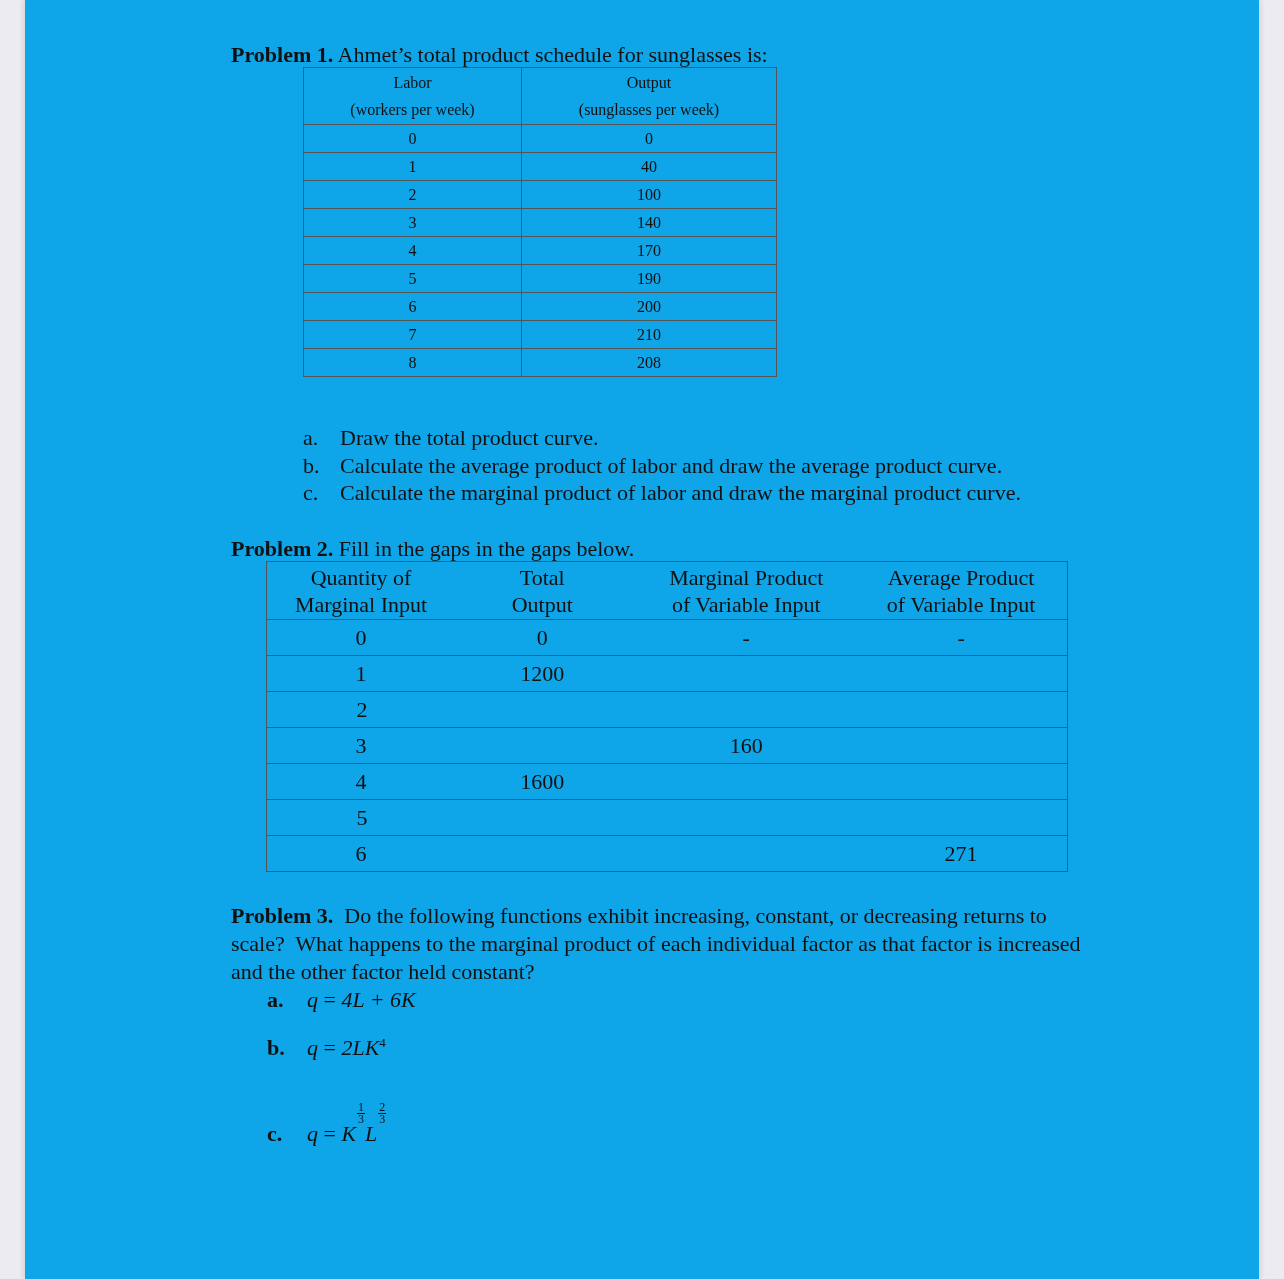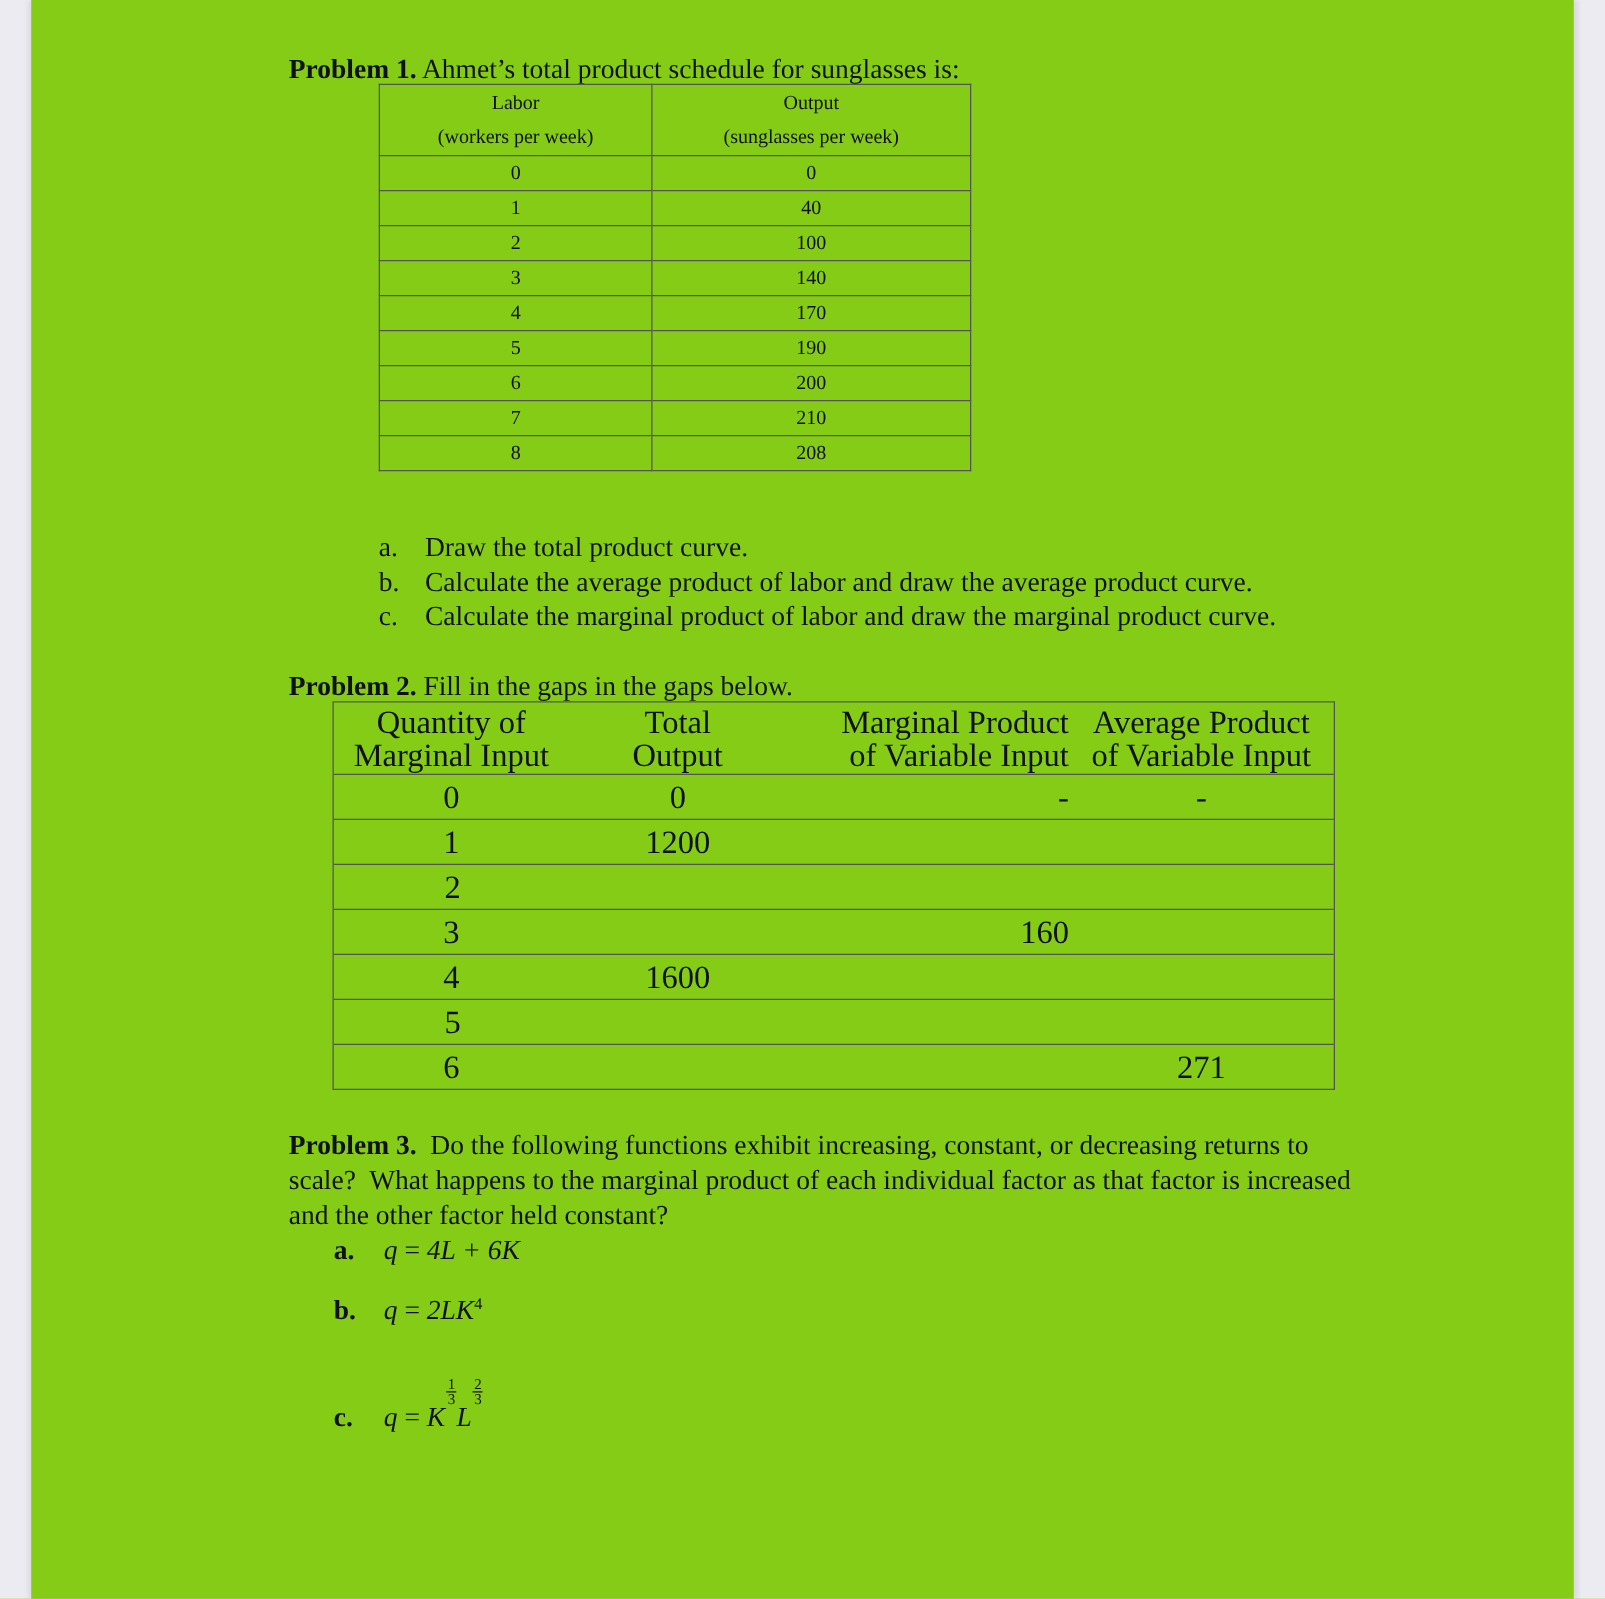--- a/index.html
+++ b/index.html
@@ -5,21 +5,21 @@
   html, body { margin:0; padding:0; }
   body {
     width:1284px; height:1279px; overflow:hidden;
     background:#ecebf1;
     font-family:"Liberation Serif", "DejaVu Serif", serif;
     color:#111;
     position:relative;
   }
   .page {
     position:absolute; left:25px; top:0; width:1234px; height:1279px;
-    background:#84cc16;
+    background:#0ea5e9;
     box-shadow: -3px 0 4px rgba(0,0,0,0.08), 3px 0 4px rgba(0,0,0,0.08);
   }
   .abs { position:absolute; }
   .heading { font-size:22px; line-height:28px; white-space:nowrap; }
   .heading b { font-weight:bold; }
 
   
   table.t1 {
     position:absolute; left:278px; top:67px;
     border-collapse:collapse; font-size:16px;
@@ -33,31 +33,31 @@
   table.t1 .c2 { width:254px; }
 
   
   .qlist { position:absolute; left:278px; top:424px; font-size:22px; line-height:27.5px; }
   .qlist .row { display:flex; white-space:nowrap; }
   .qlist .lbl { width:37px; }
 
   
   .t2 {
     position:absolute; left:241px; top:561px; width:800px;
-    border:1.5px solid #555; font-size:26px;
+    border:1.5px solid #555; font-size:22px;
   }
   .t2 .hdr { display:flex; height:57px; border-bottom:1.5px solid #555; }
   .t2 .hdr div { text-align:center; line-height:27px; padding-top:2px; }
   .t2 .r { display:flex; height:35px; border-bottom:1.5px solid #555; line-height:35px; }
   .t2 .r:last-child { border-bottom:none; }
   .t2 .k1 { width:190px; text-align:center; }
   .t2 .k2 { width:176px; text-align:center; }
   .t2 .k3 { width:220px; text-align:center; }
   .t2 .k4 { width:214px; text-align:center; }
-  .t2 .hdr .k3, .t2 .r .k3 { padding-left:8px;text-align:right; }
+  .t2 .hdr .k3, .t2 .r .k3 { padding-left:8px; }
 
   .p3 { position:absolute; left:206px; top:902px; width:870px; font-size:22px; line-height:28px; }
   .eq { position:absolute; font-size:22px; white-space:nowrap; }
   .eq b { display:inline-block; width:40px; }
   .eq i { font-family:"Liberation Serif", serif; }
   .frac { display:inline-block; font-size:12px; line-height:11px; text-align:center; vertical-align:18px; margin-left:1px; }
   .frac span { display:block; }
   .frac .num { border-bottom:1px solid #111; padding:0 1px; }
 </style>
 </head>

